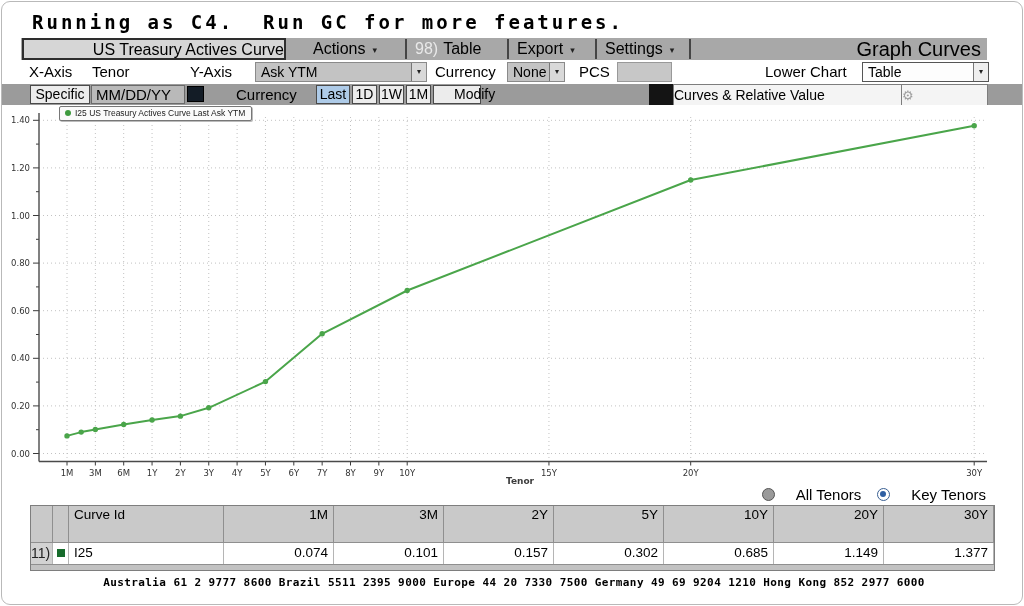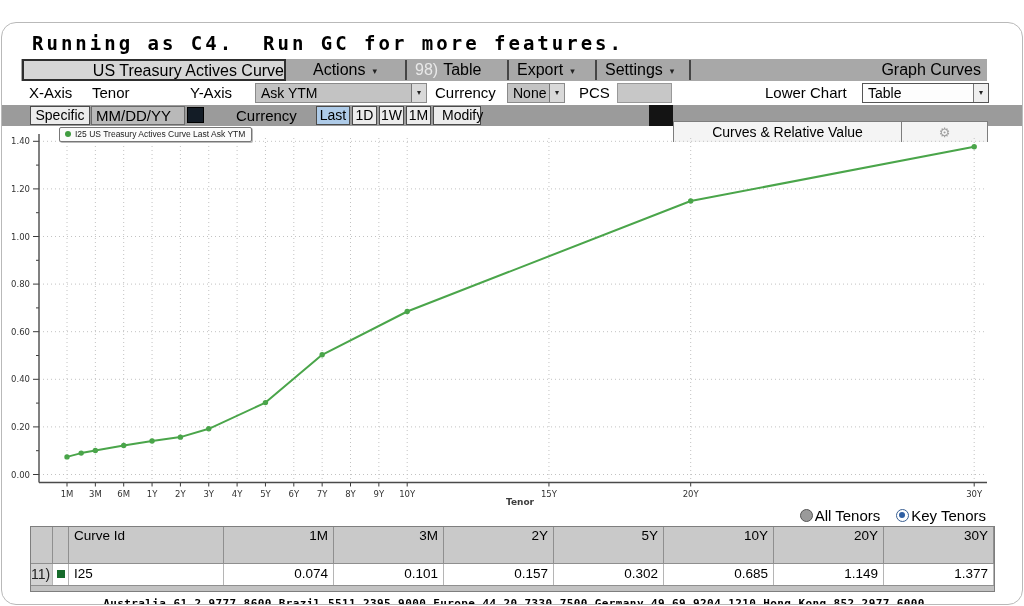--- a/index.html
+++ b/index.html
@@ -1,65 +1,65 @@
 <!DOCTYPE html>
 <html><head>
 <meta charset="utf-8">
 <style>
   * { margin:0; padding:0; box-sizing:border-box; }
   html,body { background:#fff; }
   body { width:1024px; height:606px; position:relative; font-family:"Liberation Sans", sans-serif; color:#000; }
-  .frame { position:absolute; inset:1px; border:1px solid #b9b9b9; border-radius:15px; background:#fff; overflow:hidden;margin-top:21px; }
+  .frame { position:absolute; inset:1px; border:1px solid #b9b9b9; border-radius:9px; background:#fff; overflow:hidden; }
 
   
   .status-line { position:absolute; left:30px; top:9px; font-family:"DejaVu Sans Mono", monospace; font-weight:bold; font-size:19px; letter-spacing:3px; white-space:pre; }
 
   
   .toolbar { position:absolute; left:19px; top:36px; width:966px; height:22px; background:#a8a8a8; font-size:16px; }
   .tb-btn { position:absolute; top:0; height:22px; line-height:20px; text-align:right; }
   .curve-btn { left:1px; width:264px; background:#d6d6d6; border:2px solid #2e2e2e; font-size:16px; }
   .tb-item { position:absolute; top:0; height:40px; line-height:22px; white-space:nowrap; cursor:default; }
   .caret { font-size:9px; margin-left:7px; vertical-align:1px; color:#222; }
   .tb-sep { position:absolute; top:1px; bottom:1px; width:2px; background:#454545; }
   .shortcut { color:#e9e9e9; margin-right:5px; }
-  .tb-right { position:absolute; right:6px; top:0; height:22px; line-height:22px; font-size:16px; }
+  .tb-right { position:absolute; right:6px; top:0; height:22px; line-height:22px; font-size:20px; }
 
   
   .row2 { position:absolute; left:0; top:59px; width:1024px; height:22px; background:#fff; font-size:15px; }
   .r2-label { position:absolute; top:2px; white-space:nowrap; }
   .dd { position:absolute; top:1px; height:20px; line-height:18px; padding-left:5px; font-size:14px; }
   .dd-gray { background:#c3c3c3; border:1px solid #8a8a8a; }
   .dd-white { background:#fdfdfd; border:1px solid #555; }
   .dd-arrow { position:absolute; right:0; top:0; bottom:0; width:15px; border-left:1px solid #777; background:#d9d9d9; font-size:8px; display:flex; align-items:center; justify-content:center; color:#222; }
   .box-empty { position:absolute; top:1px; height:20px; background:#c7c7c7; border:1px solid #999; }
 
   
   .row3 { position:absolute; left:0; top:82px; width:1024px; height:21px; background:#9b9b9b; font-size:15px; }
   .r3-btn { position:absolute; top:1px; height:19px; line-height:17px; text-align:center; border:1px solid #4a4a4a; background:#ececec; font-size:14px; }
   .date-box { position:absolute; top:1px; height:19px; line-height:17px; background:#b9b9b9; border:1px solid #6a6a6a; padding-left:4px; font-size:15px; }
   .date-sq { position:absolute; top:2px; height:16px; width:17px; background:#131c26; border:1px solid #000; }
   .r3-label { position:absolute; top:2px; white-space:nowrap; }
   .btn-last { background:#aecbe8; }
   .dark-block { position:absolute; top:0; height:21px; background:#141414; }
-  .tab { position:absolute; top:16px; height:21px; line-height:20px; background:#f4f4f4; border:1px solid #7d7d7d; border-bottom:none; text-align:center; font-size:14px; }
+  .tab { position:absolute; top:0; height:21px; line-height:20px; background:#f4f4f4; border:1px solid #7d7d7d; border-bottom:none; font-size:14px; }
   .gear { color:#9f9f9f; font-size:13px; }
 
   
   .chart-area { position:absolute; left:0; top:103px; width:1000px; height:382px; }
   .legend { position:absolute; left:57px; top:1px; background:#fbfbfb; border:1px solid #777; border-radius:2px; padding:1px 6px 2px 5px; font-size:8.5px; color:#222; white-space:nowrap; box-shadow:1px 1px 0 #bbb; }
   .legend-dot { display:inline-block; width:6px; height:6px; border-radius:50%; background:#3f9b3f; margin-right:4px; }
   svg .grid { stroke:#c2c2c2; stroke-width:1; stroke-dasharray:1,3; }
   svg .tick { stroke:#3a3a3a; stroke-width:1; }
   svg .axis { stroke:#4a4a4a; stroke-width:1.4; }
   svg .ylab, svg .xlab { font-family:"DejaVu Sans", sans-serif; font-size:8.5px; fill:#333; }
   svg .xlabel { font-size:9px; font-weight:bold; fill:#3d3d3d; }
 
   
   .radios { position:absolute; top:484px; right:36px; display:flex; gap:16px; font-size:15px; align-items:center; }
-  .radios label { display:flex; align-items:center; gap:2px; }
+  .radios label { display:flex; align-items:center; gap:21px; }
   .rb { width:13px; height:13px; border-radius:50%; display:inline-block; position:relative; }
   .rb-off { background:#9a9a9a; border:1.5px solid #555; }
   .rb-on { background:#fff; border:1.5px solid #3a5f92; }
   .rb-on::after { content:""; position:absolute; left:2px; top:2px; width:6px; height:6px; border-radius:50%; background:#2f5fa3; }
 
   
   .table { position:absolute; left:28px; top:503px; width:965px; border:1px solid #7e7e7e; background:#fff; }
   .thead, .trow { display:grid; grid-template-columns:22px 16px 155px repeat(7,110px); }
   .th { background:#c9c9c9; border-right:1px solid #8f8f8f; border-bottom:1px solid #8f8f8f; height:37px; line-height:18px; font-size:13.5px; }
   .td { height:21px; line-height:20px; font-size:13.5px; border-right:1px solid #b5b5b5; }
@@ -109,21 +109,21 @@
 
   <div class="row3">
     <div class="r3-btn" style="left:28px; width:60px;">Specific</div>
     <div class="date-box" style="left:89px; width:94px;">MM/DD/YY</div>
     <div class="date-sq" style="left:185px;"></div>
     <span class="r3-label" style="left:234px;">Currency</span>
     <div class="r3-btn btn-last" style="left:314px; width:34px;">Last</div>
     <div class="r3-btn" style="left:350px; width:25px;">1D</div>
     <div class="r3-btn" style="left:377px; width:25px;">1W</div>
     <div class="r3-btn" style="left:404px; width:25px;">1M</div>
-    <div class="r3-btn" style="left:431px; width:48px; text-align:left; padding-left:8px;">Modify</div>
+    <div class="r3-btn" style="left:431px; width:48px; text-align:left; padding-left:20px;">Modify</div>
     <div class="dark-block" style="left:647px; width:24px;"></div>
     <div class="tab" style="left:671px; width:229px;">Curves &amp; Relative Value</div>
     <div class="tab" style="left:899px; width:87px;"><span class="gear">⚙</span></div>
   </div>
 
   <div class="chart-area">
     <svg id="curve-svg" width="1000" height="382" viewBox="0 0 1000 382">
         <line x1="37" y1="348.5" x2="985" y2="348.5" class="grid"></line>
         <line x1="31" y1="348.5" x2="37" y2="348.5" class="tick"></line>
         <text x="28" y="351.5" text-anchor="end" class="ylab">0.00</text>

